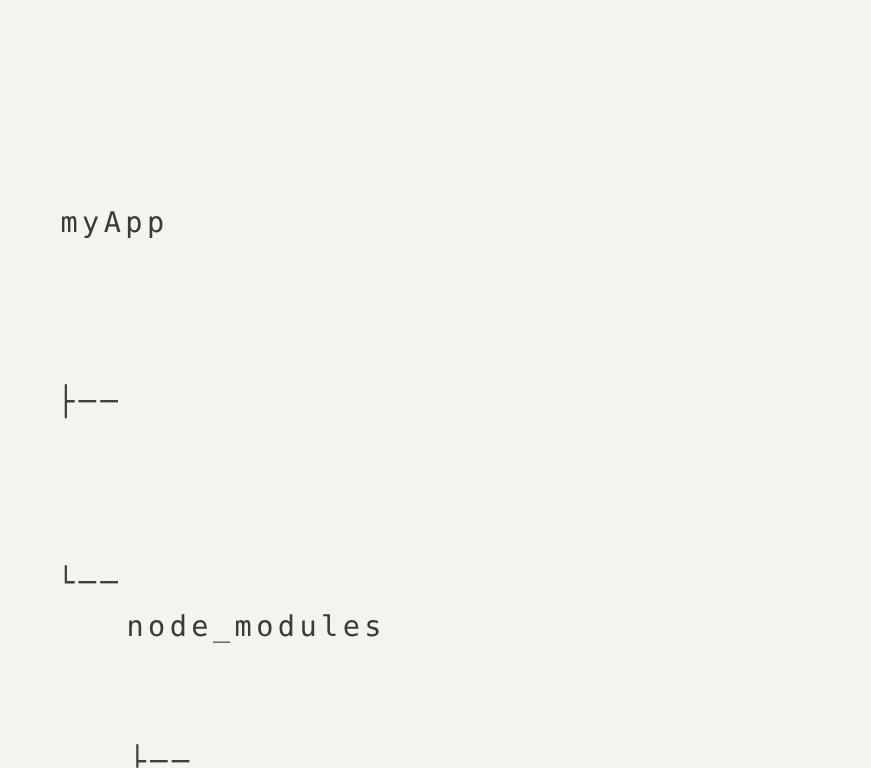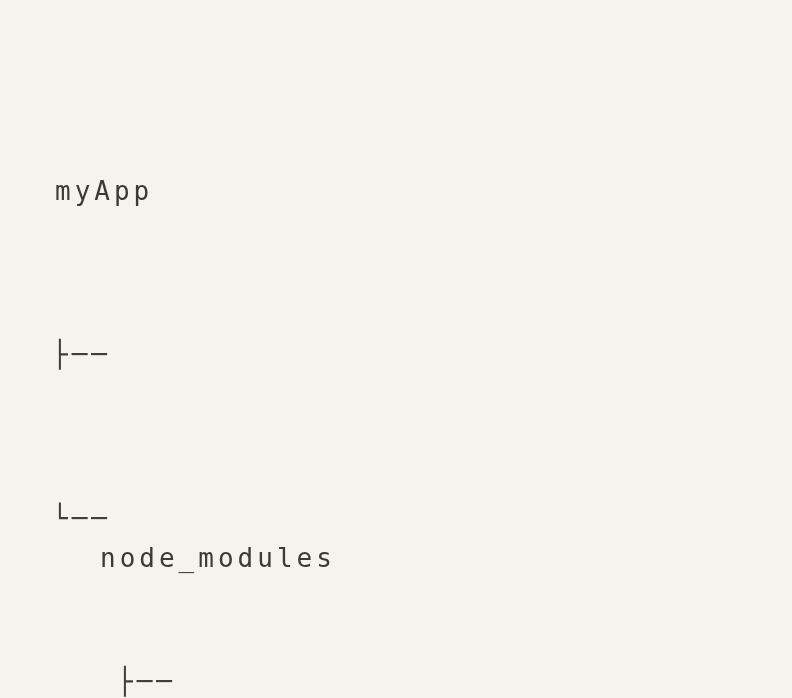--- a/index.html
+++ b/index.html
@@ -9,21 +9,21 @@
   }
   body {
     width: 792px;
     height: 698px;
     overflow: hidden;
   }
   .tree {
     position: relative;
     width: 676px;
     height: 698px;
-    padding-top: 8px;
+    padding-top: 20px;
     box-sizing: border-box;
     font-family: "DejaVu Sans Mono", "Liberation Mono", monospace;
     font-size: 26px;
     line-height: 40.8px;
     letter-spacing: 4px;
     color: #3b3a34;
     white-space: pre;
   }
   .line {
     position: relative;
@@ -48,21 +48,21 @@
   <div class="line">
     <span class="n" style="left:55px">myApp</span>
   </div>
 
   <div class="line">
     <span class="g" style="left:52px">├──</span>
   </div>
 
   <div class="line">
     <span class="g" style="left:52px">└──</span>
-    <span class="n" style="left:100px">node_modules</span>
+    <span class="n" style="left:115px">node_modules</span>
   </div>
 
   <div class="line">
     <span class="g" style="left:117px">├──</span>
     
   </div>
 
   
 
   

